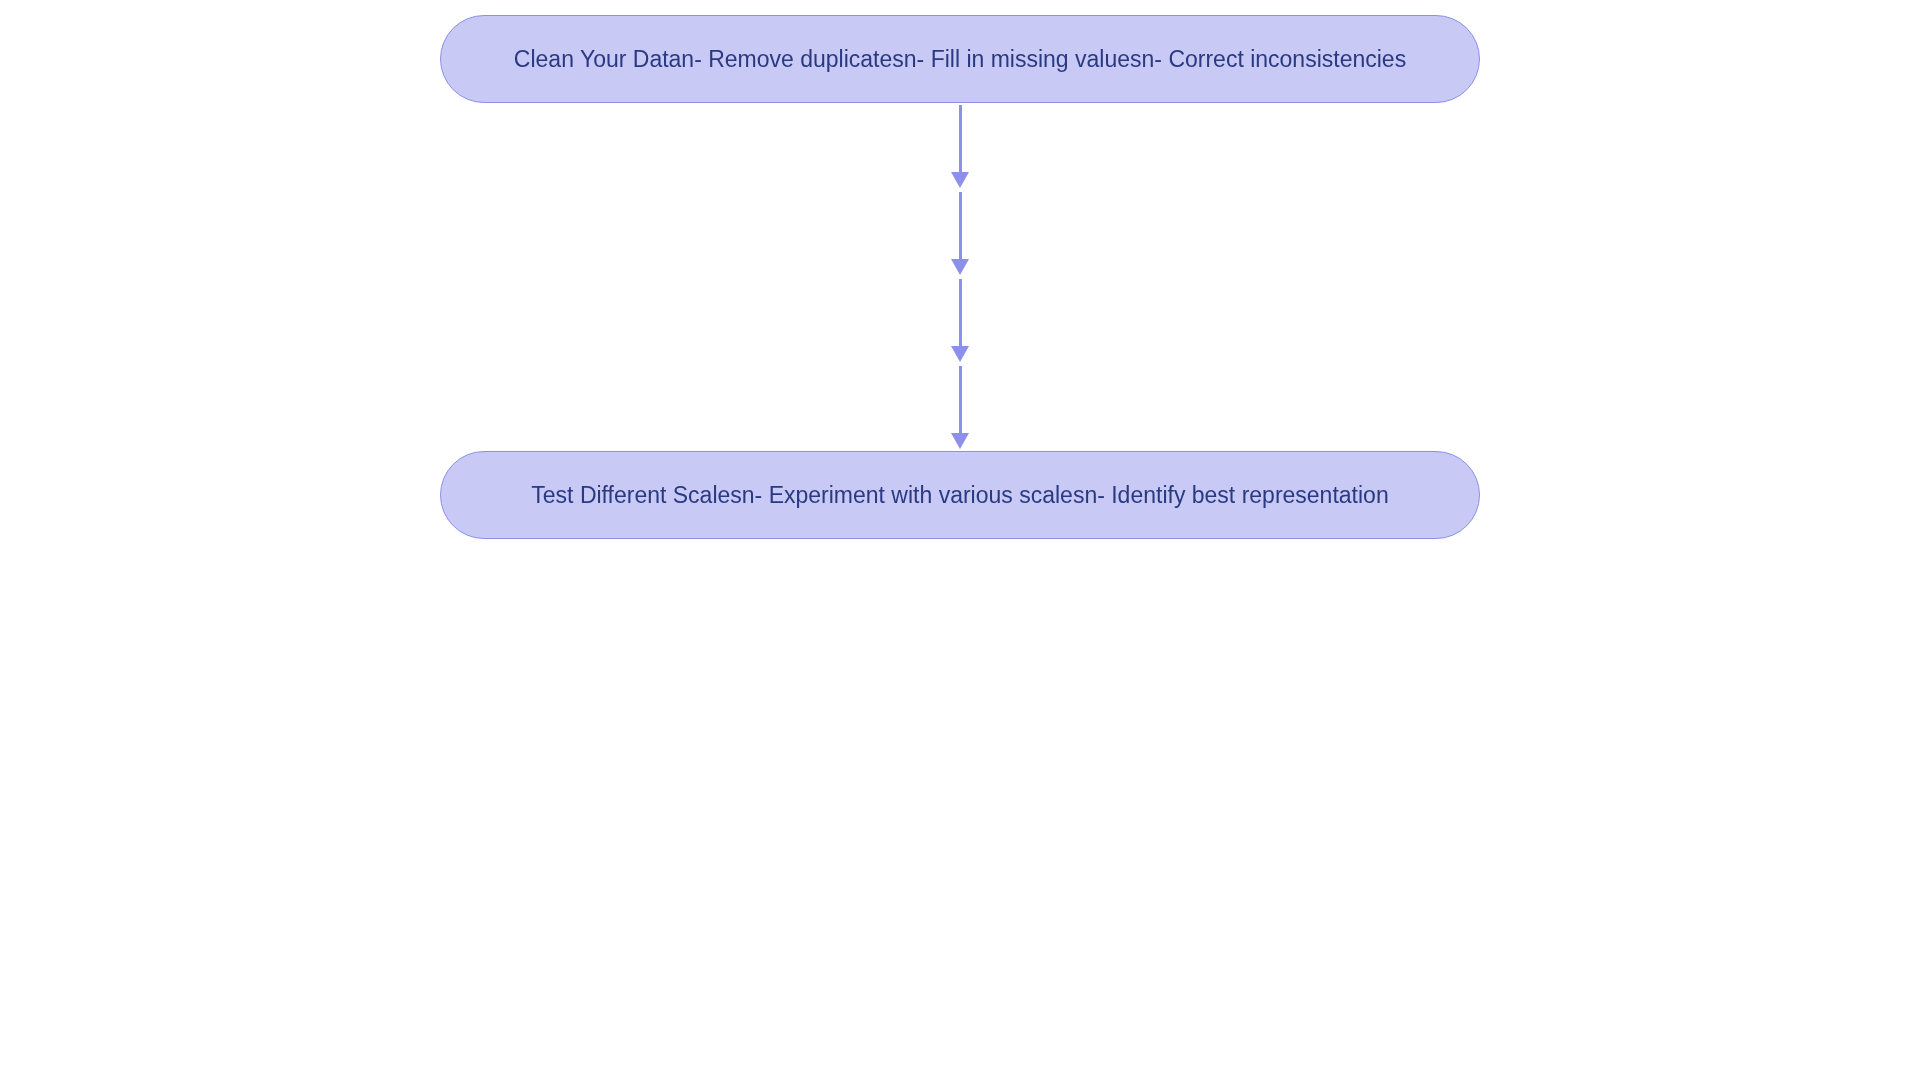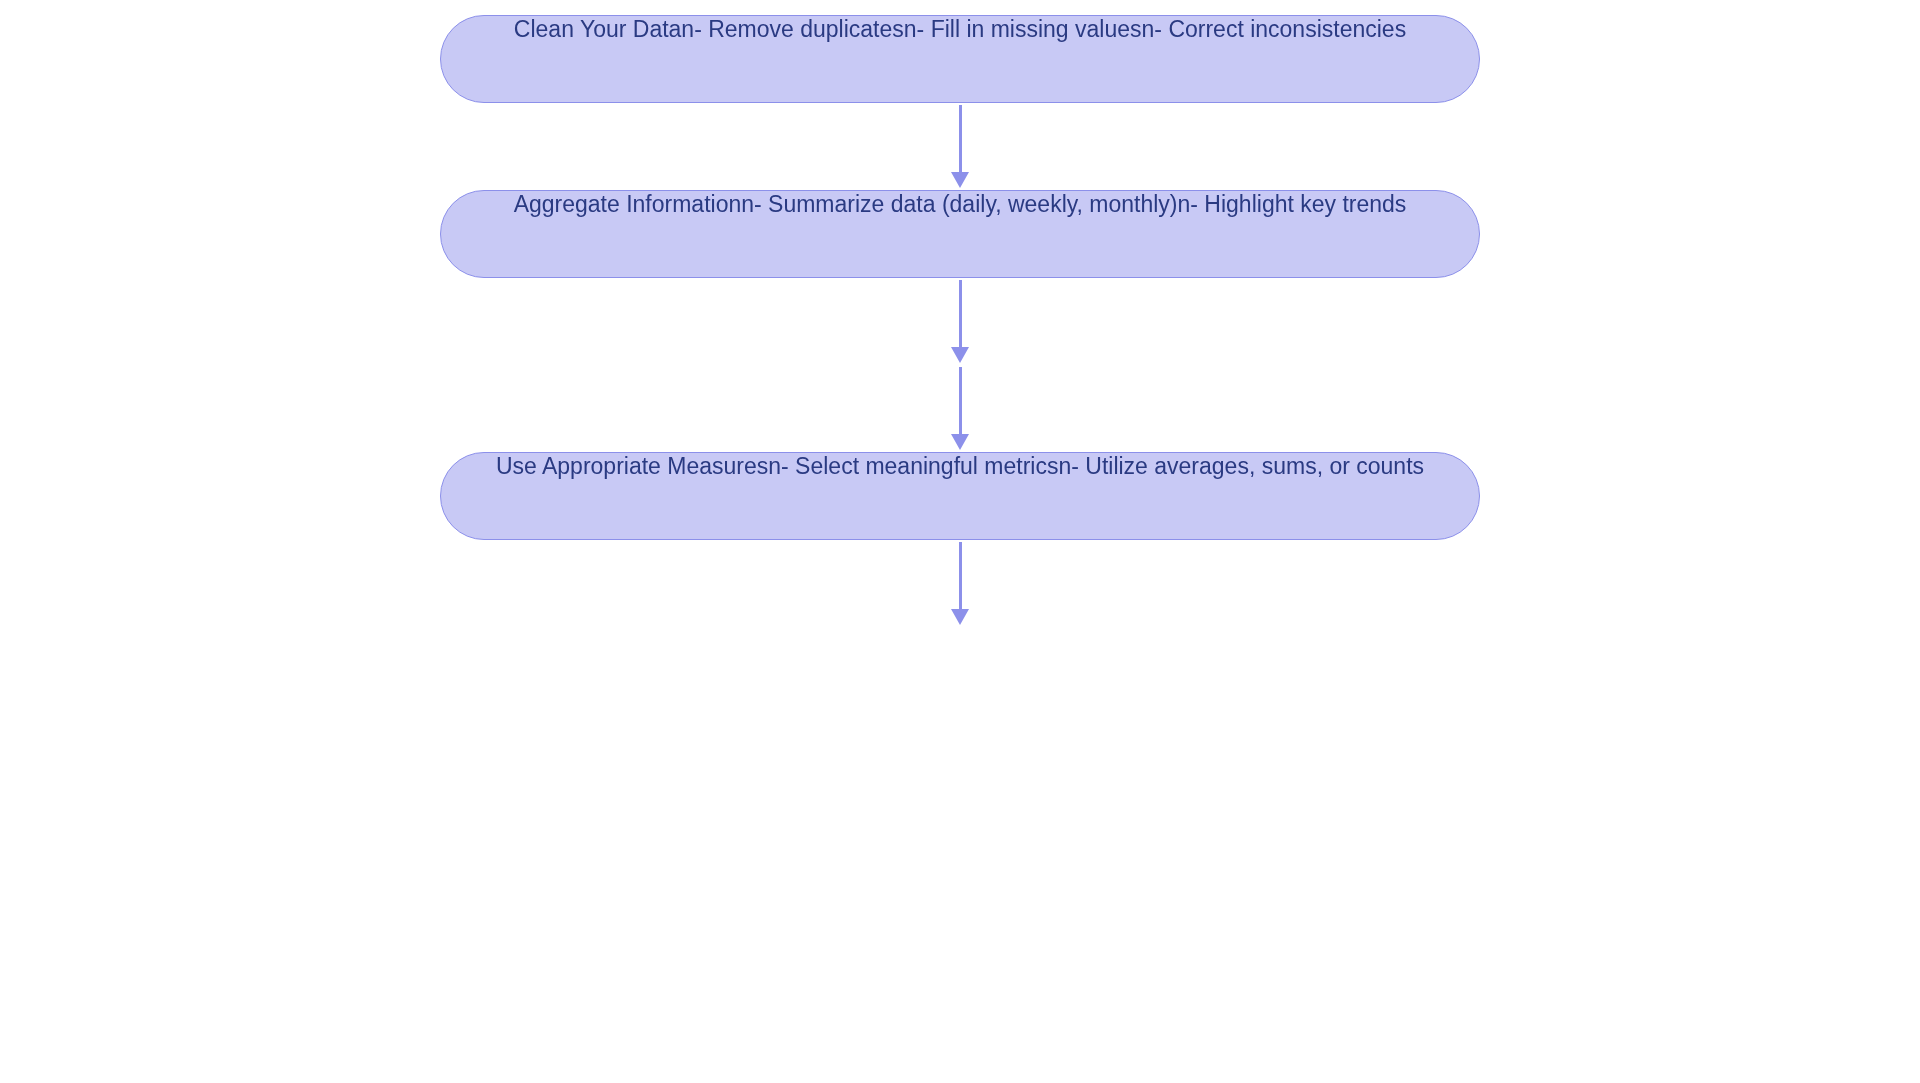--- a/index.html
+++ b/index.html
@@ -20,21 +20,21 @@
     flex-direction: column;
     align-items: center;
   }
   .node {
     width: 1040px;
     height: 88px;
     background: #c8c9f5;
     border: 1.5px solid #8c90ea;
     border-radius: 44px;
     display: flex;
-    align-items: flex-start;
+    align-items: center;
     justify-content: center;
     text-align: center;
     color: #2a3a82;
     font-size: 23px;
     font-weight: 400;
     padding: 0 40px;
   }
   .arrow-container {
     height: 87px;
     width: 4px;
@@ -63,38 +63,35 @@
 
   <div class="node">
     <span>Clean Your Datan- Remove duplicatesn- Fill in missing valuesn- Correct inconsistencies</span>
   </div>
 
   <div class="arrow-container">
     <div class="arrow-line"></div>
     <div class="arrow-head"></div>
   </div>
 
-  <div class="node">
-    <span>Aggregate Informationn- Summarize data (daily, weekly, monthly)n- Highlight key trends</span>
+
+  <div class="arrow-container">
+    <div class="arrow-line"></div>
+    <div class="arrow-head"></div>
   </div>
+
 
   <div class="arrow-container">
     <div class="arrow-line"></div>
     <div class="arrow-head"></div>
   </div>
 
 
   <div class="arrow-container">
     <div class="arrow-line"></div>
     <div class="arrow-head"></div>
   </div>
 
   <div class="node">
-    <span>Use Appropriate Measuresn- Select meaningful metricsn- Utilize averages, sums, or counts</span>
+    <span>Test Different Scalesn- Experiment with various scalesn- Identify best representation</span>
   </div>
-
-  <div class="arrow-container">
-    <div class="arrow-line"></div>
-    <div class="arrow-head"></div>
-  </div>
-
 
 </div>
 
 </body></html>

